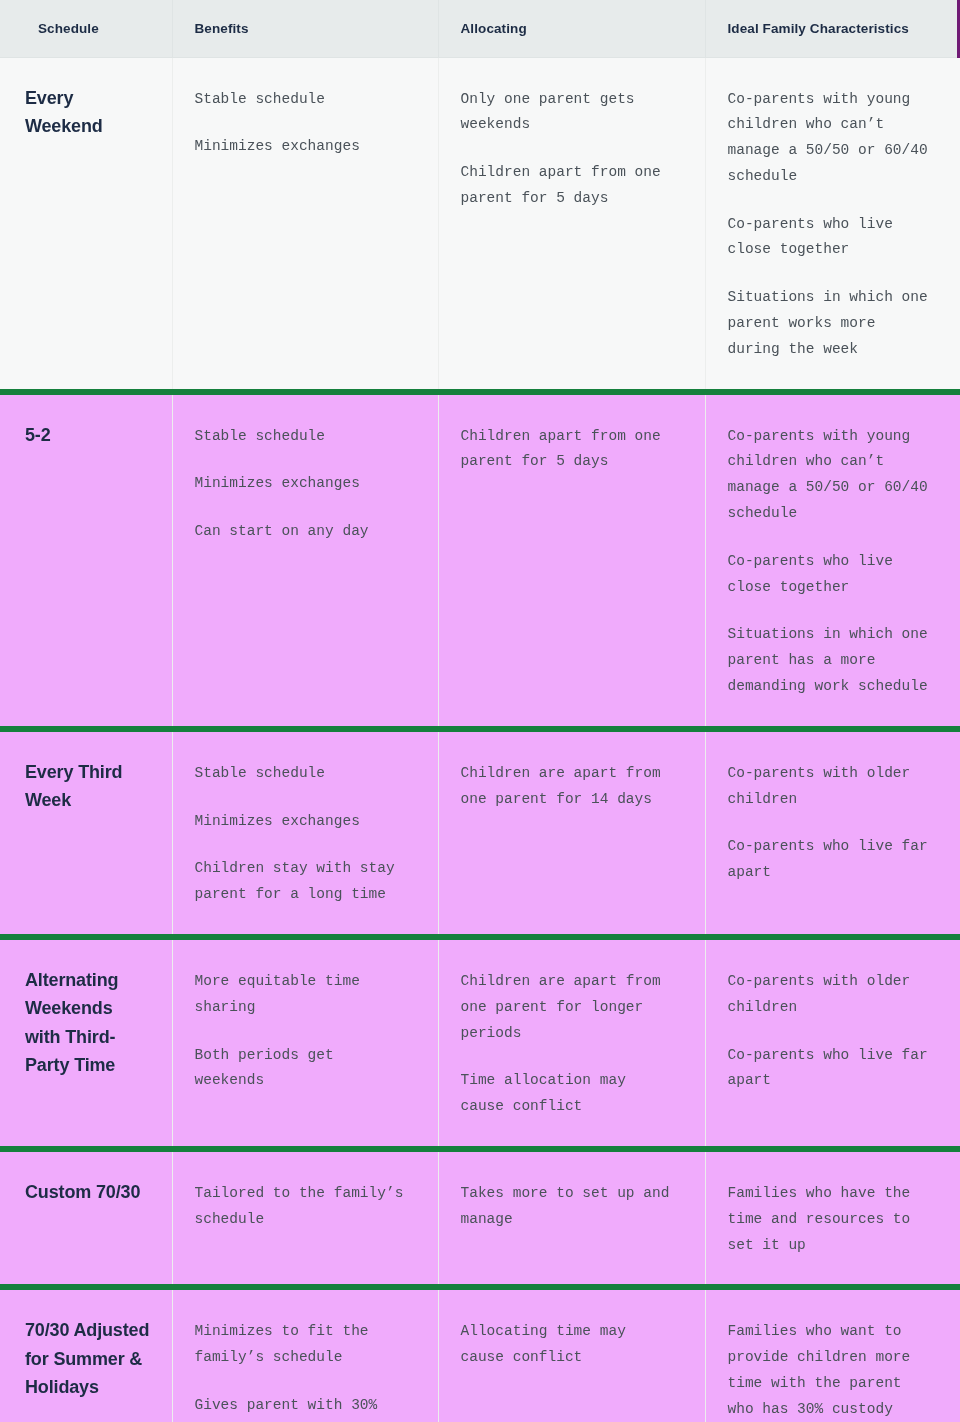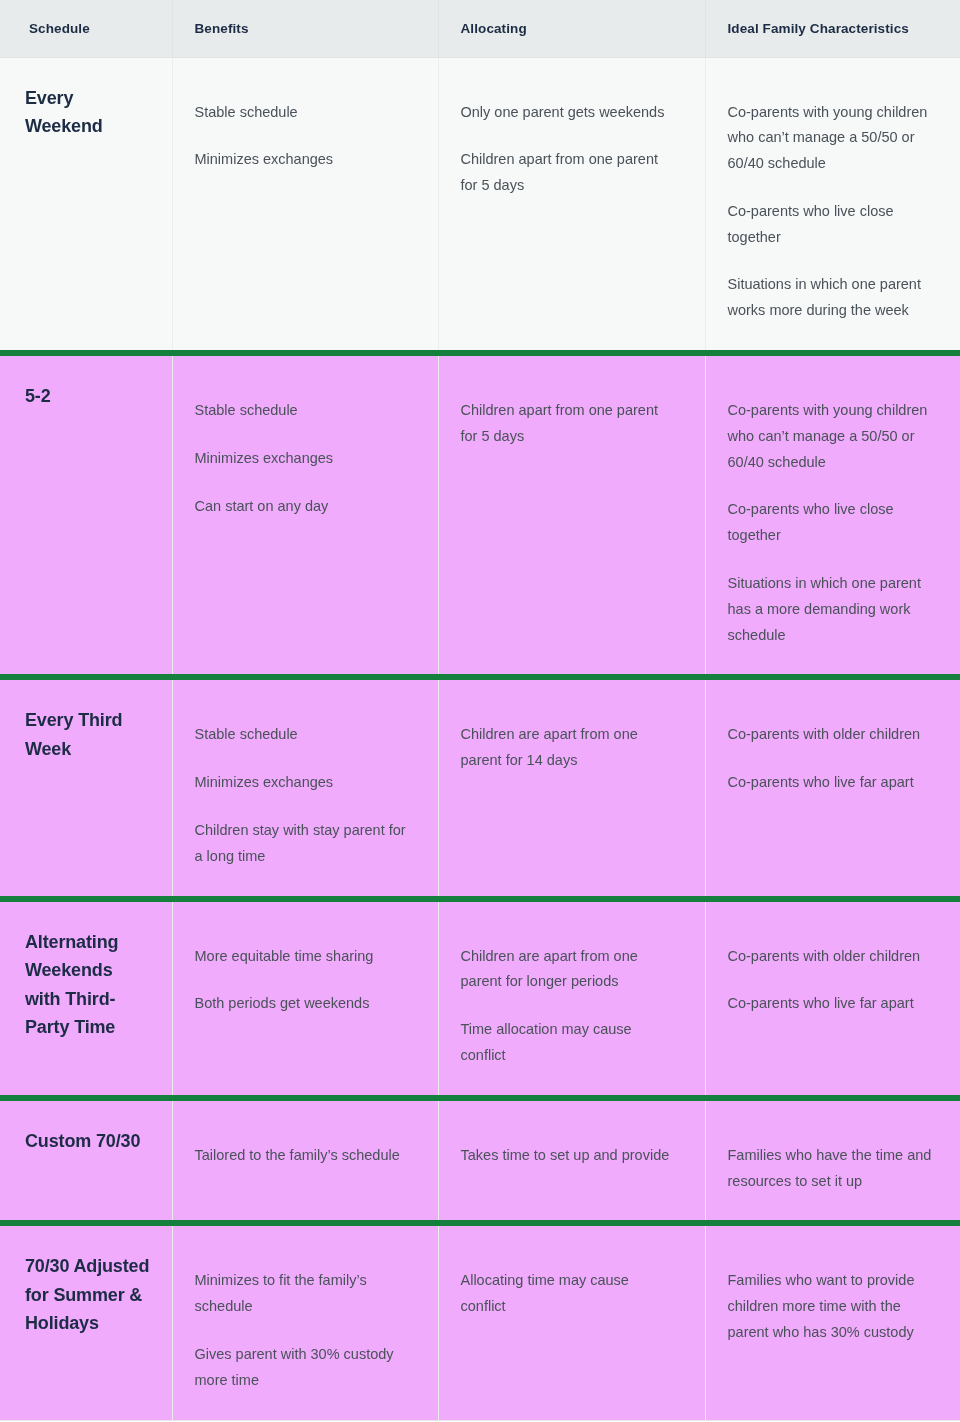--- a/index.html
+++ b/index.html
@@ -35,22 +35,22 @@
     padding: 0 22px;
     text-align: left;
     vertical-align: middle;
     font-size: 13.5px;
     font-weight: 700;
     letter-spacing: 0.1px;
     color: #1d2c45;
     border-right: 1px solid #dfe4e4;
     border-bottom: 1px solid #dfe4e4;
   }
-  thead th.first { padding-left: 29px; }
-  thead th:last-child { border-right: 1px solid #701a75; }
+  thead th.first { padding-left: 38px; }
+  thead th:last-child { border-right: 6px solid #701a75; }
 
   
   tbody tr > * {
     border-right: 1px solid #eceeed;
     border-bottom: 6px solid #15803d;
     vertical-align: top;
     box-sizing: border-box;
   }
   tbody tr.shaded > * { background: #f7f8f8; }
   tbody tr.plain  > * { background: #f0abfc; }
@@ -67,21 +67,22 @@
   }
 
   td.cell {
     padding: 26px 28px 26px 22px;
     font-size: 14.5px;
     font-weight: 400;
     line-height: 1.78;
     color: #4a5259;
   }
   td.cell p {
-    margin: 16px 0 22px 0;
+    margin: 3px 0 22px 0;
+    font-family: Liberation Mono, monospace;
   }
   td.cell p:last-child {
     margin-bottom: 0;
   }
 </style>
 </head>
 <body>
 
 <table class="schedule-table">
   <colgroup>
@@ -160,21 +161,21 @@
           <p>Co-parents with older children</p>
           <p>Co-parents who live far apart</p>
         </td>
       </tr>
       <tr class="plain">
         <td class="sched-name">Custom 70/30</td>
         <td class="cell">
           <p>Tailored to the family’s schedule</p>
         </td>
         <td class="cell">
-          <p>Takes time to set up and provide</p>
+          <p>Takes more to set up and manage</p>
         </td>
         <td class="cell">
           <p>Families who have the time and resources to set it up</p>
         </td>
       </tr>
       <tr class="plain">
         <td class="sched-name">70/30 Adjusted for Summer &amp; Holidays</td>
         <td class="cell">
           <p>Minimizes to fit the family’s schedule</p>
           <p>Gives parent with 30% custody more time</p>

